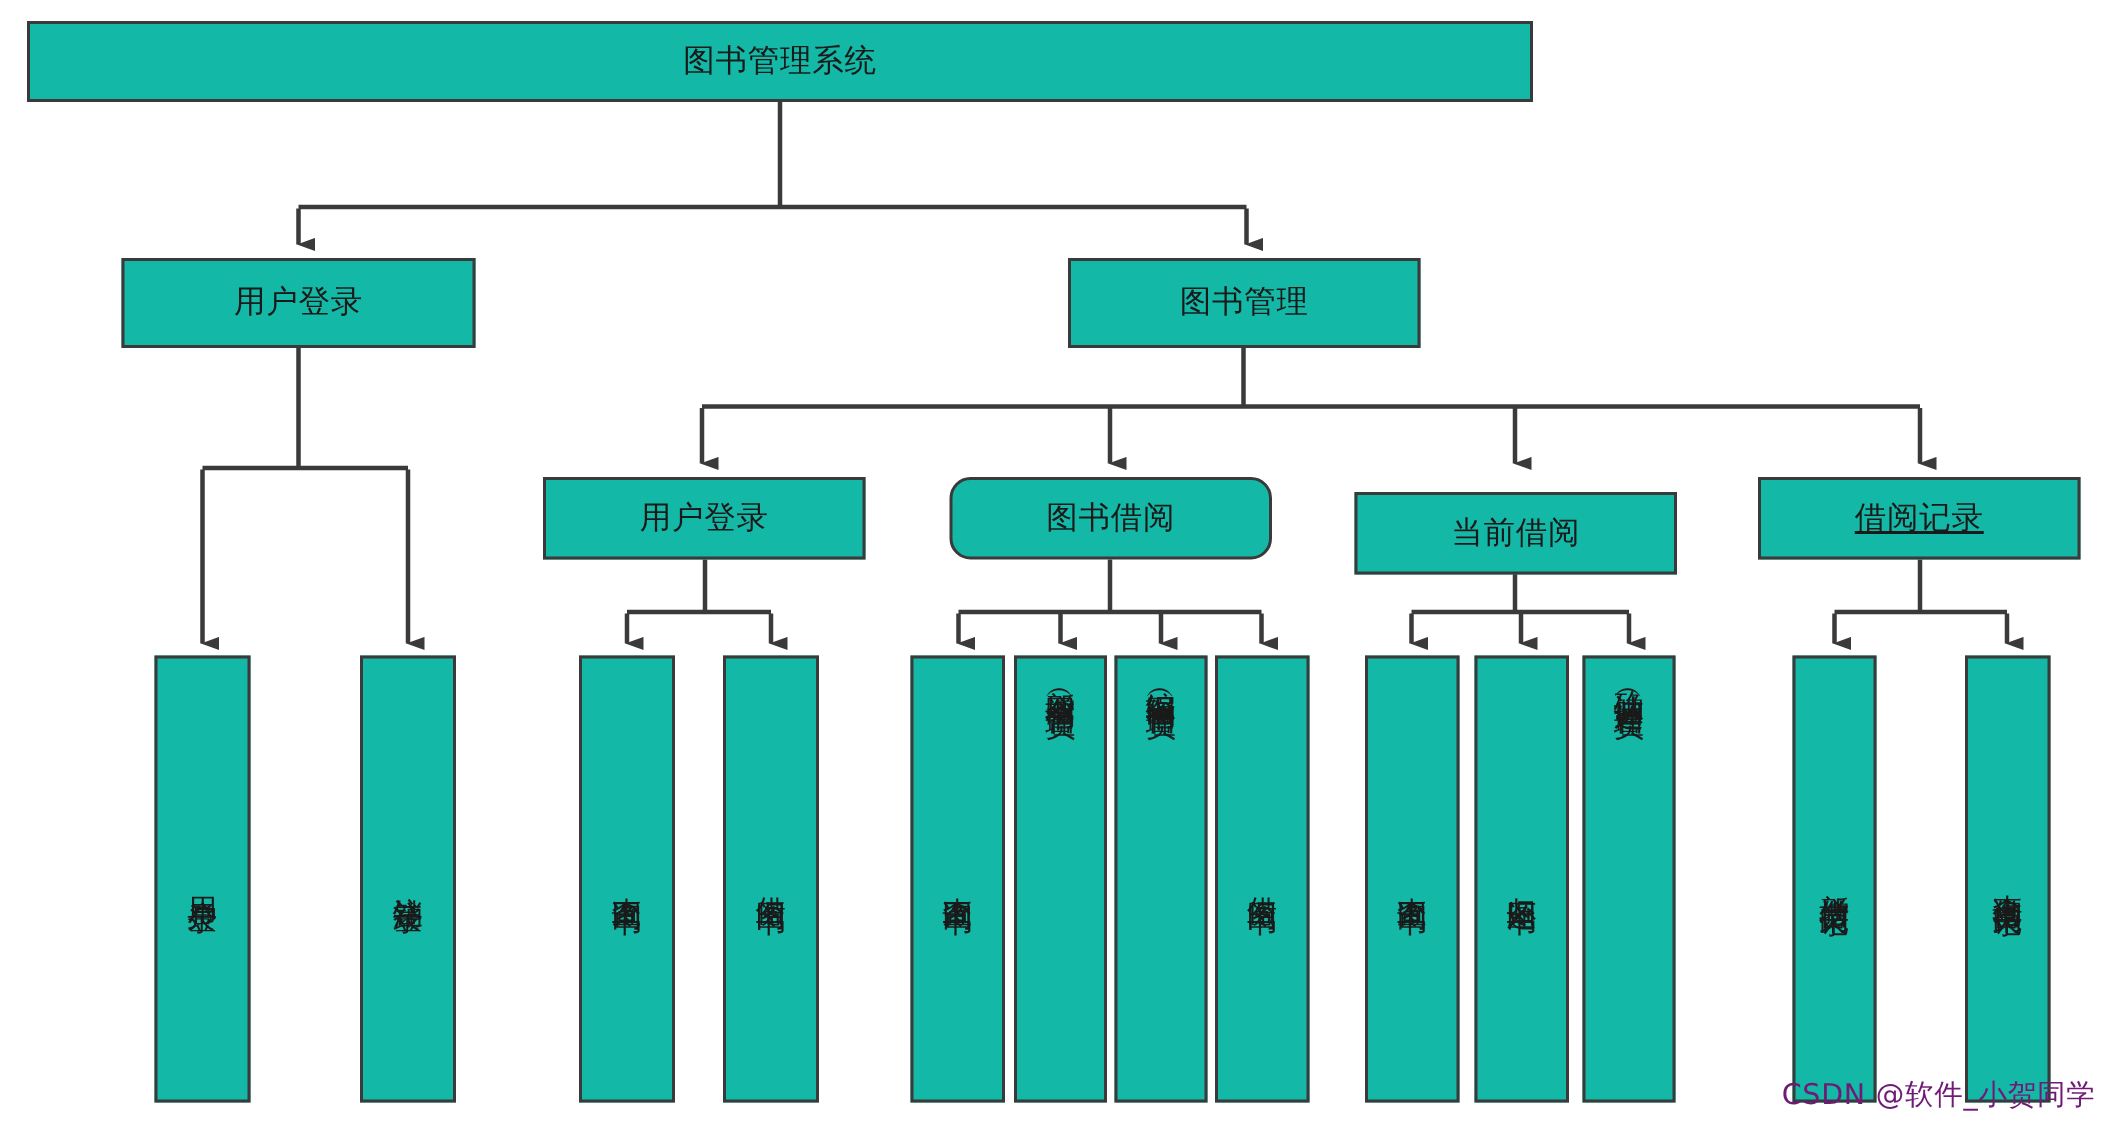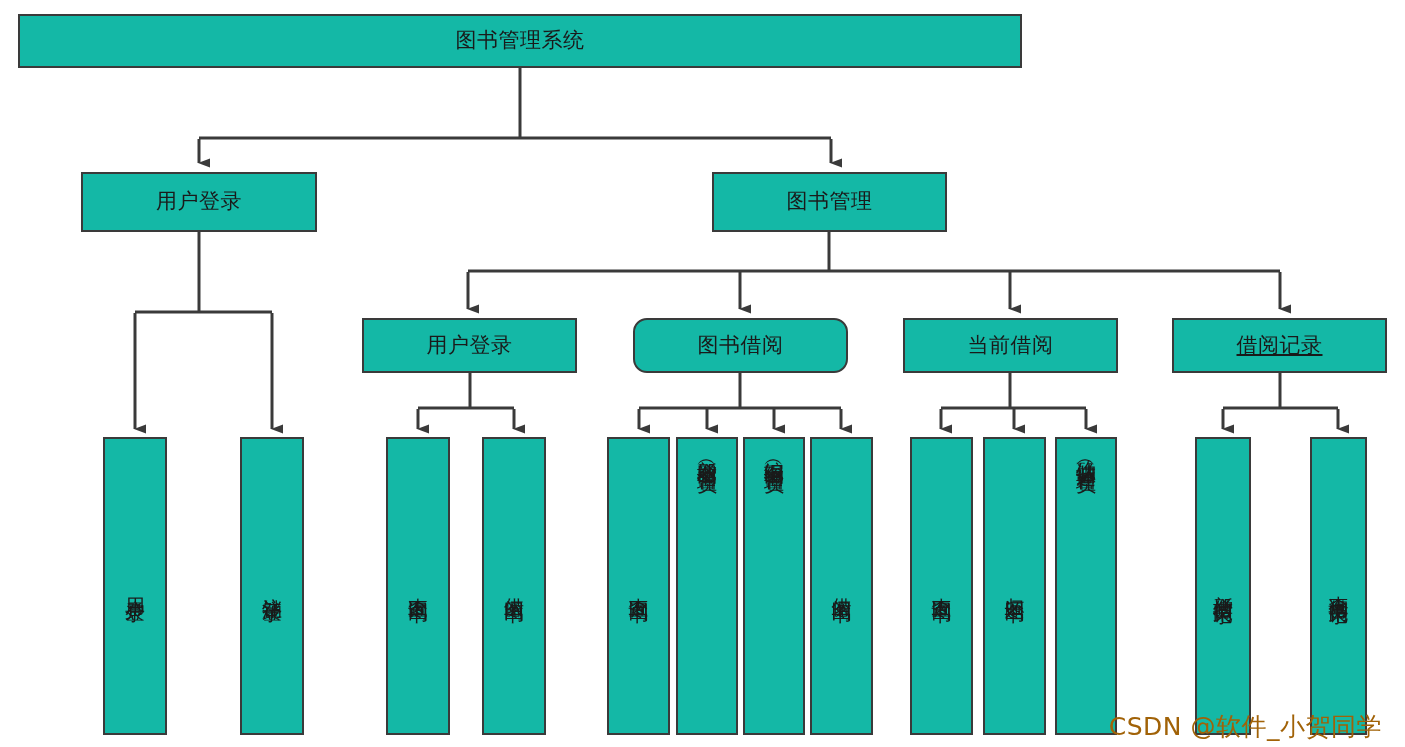--- a/index.html
+++ b/index.html
@@ -60,24 +60,24 @@
     line-height: 1.34;
     letter-spacing: 2px;
     white-space: normal;
     max-height: 100%;
   }
   .node.vert.tall .node-label {
     align-self: flex-start;
   }
   .watermark {
     position: absolute;
-    right: 23px;
+    right: 8px;
     bottom: 4px;
-    font-size: 25px;
-    color: #a16207;
+    font-size: 19px;
+    color: #701a75;
     white-space: nowrap;
     letter-spacing: 0.5px;
   }
 </style>
 </head>
 <body>
 
 <div id="diagram-root">
 
   <svg id="diagram-svg" viewBox="0 0 1405 747" xmlns="http://www.w3.org/2000/svg">
@@ -141,21 +141,21 @@
   <div class="node horiz" style="left:712px; top:172px; width:235px; height:60px;">
     <span class="node-label">图书管理</span>
   </div>
 
   <div class="node horiz" style="left:362px; top:318px; width:215px; height:55px;">
     <span class="node-label">用户登录</span>
   </div>
   <div class="node horiz" style="left:633px; top:318px; width:215px; height:55px;border-radius:14px;">
     <span class="node-label">图书借阅</span>
   </div>
-  <div class="node horiz" style="left:903px; top:318px; width:215px; height:55px;">
+  <div class="node horiz" style="left:903px; top:328px; width:215px; height:55px;">
     <span class="node-label">当前借阅</span>
   </div>
   <div class="node horiz" style="left:1172px; top:318px; width:215px; height:55px;text-decoration:underline;">
     <span class="node-label">借阅记录</span>
   </div>
 
   <div class="node vert" style="left:103px; top:437px; width:64px; height:298px;">
     <span class="node-label">用户登录</span>
   </div>
   <div class="node vert" style="left:240px; top:437px; width:64px; height:298px;">

